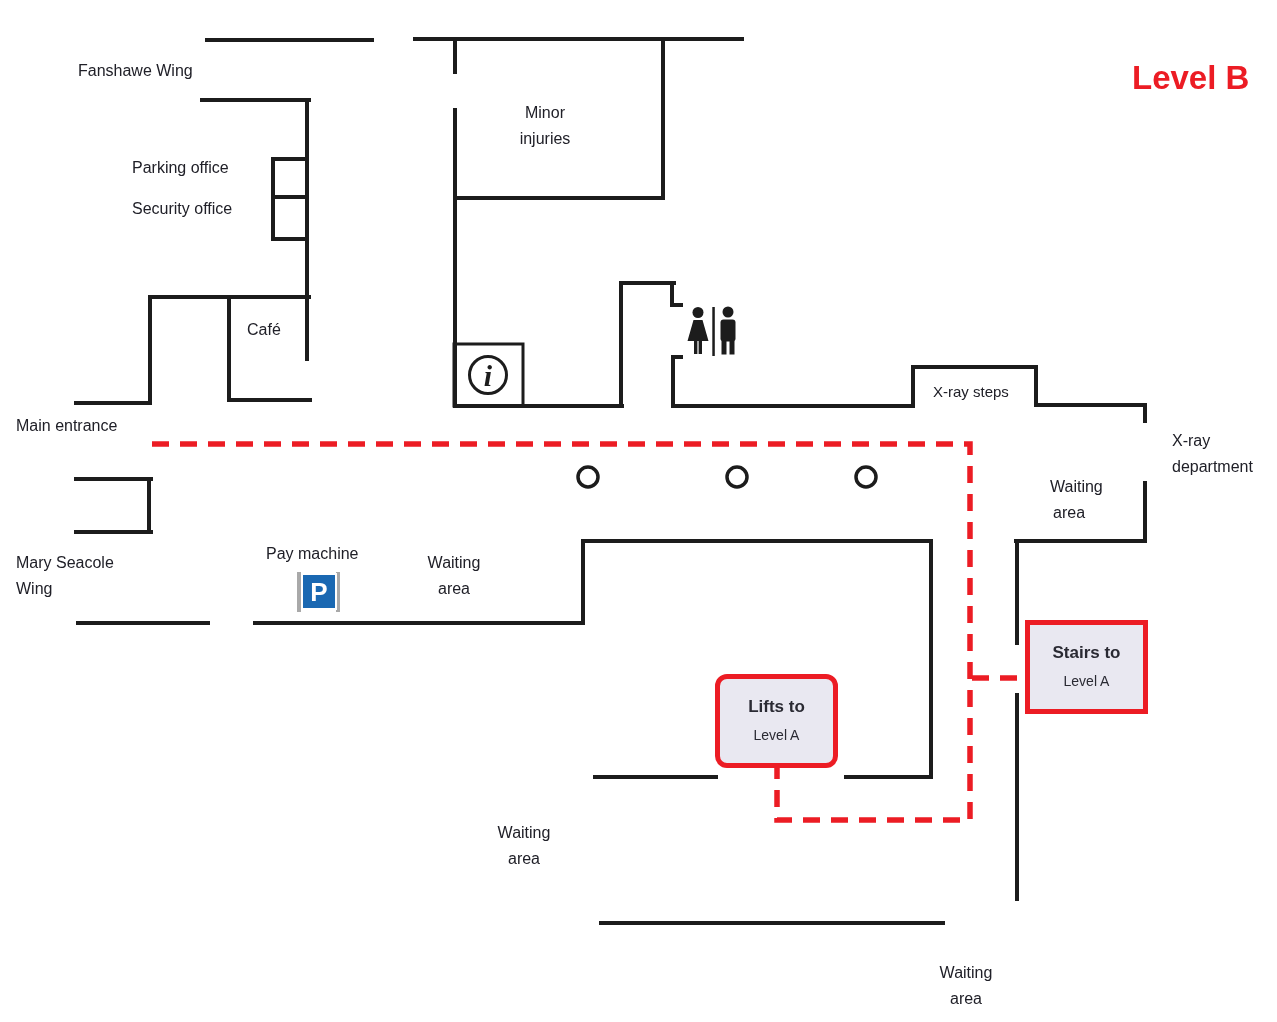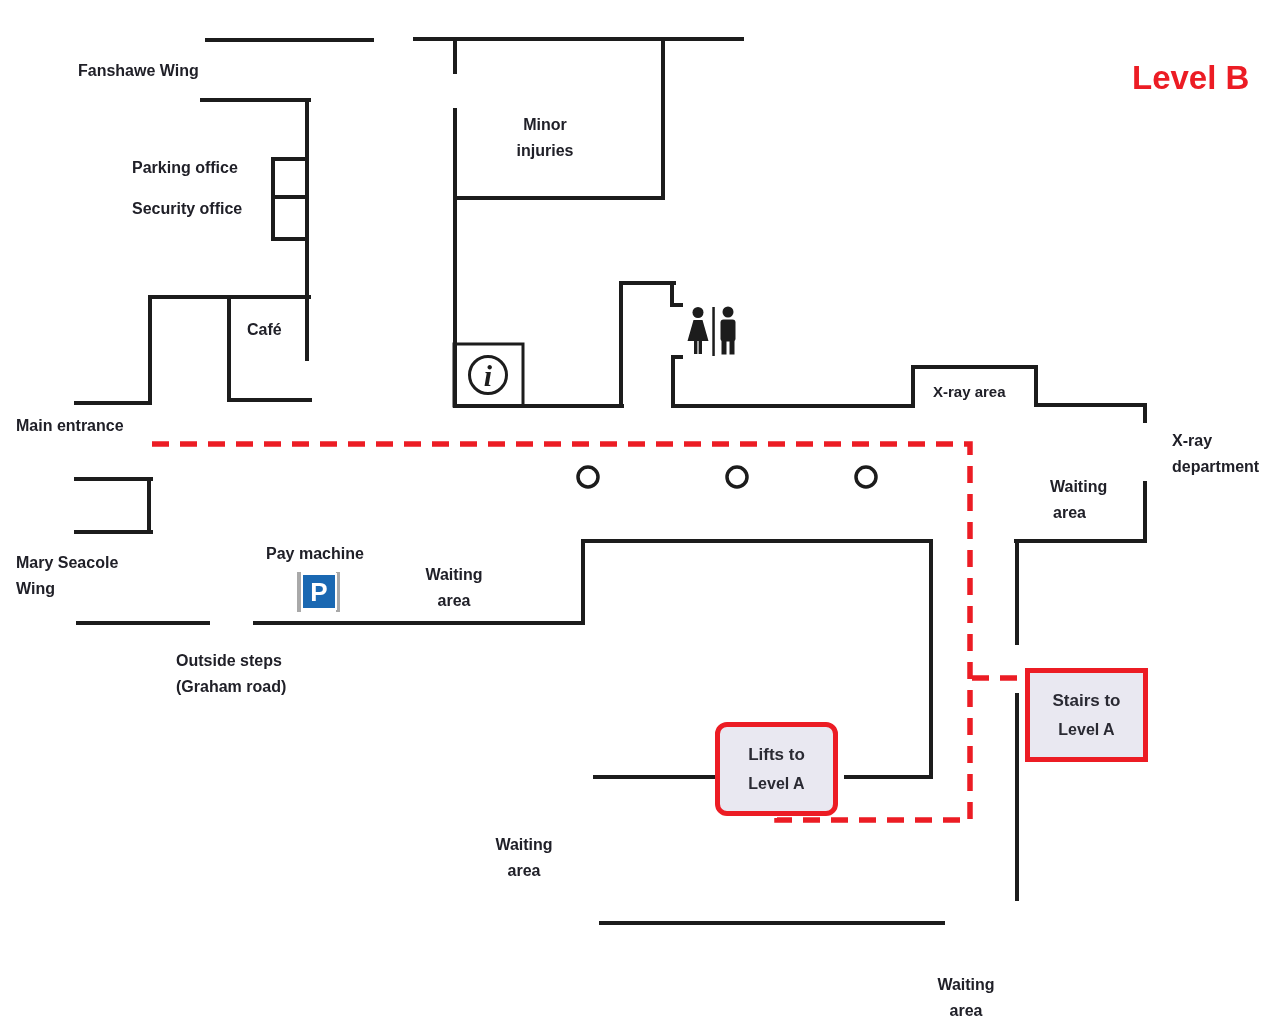--- a/index.html
+++ b/index.html
@@ -19,36 +19,35 @@
   .pillar{fill:#ffffff;stroke:var(--wall);stroke-width:3.5;}
   .figure{fill:var(--wall);}
   .iring{fill:none;stroke:var(--wall);stroke-width:3;}
   .iglyph{font:italic 700 30px "Liberation Serif", serif; fill:var(--wall); text-anchor:middle;}
   .pglyph{font:700 26px "Liberation Sans", sans-serif; fill:#ffffff; text-anchor:middle;}
   .ppanel{fill:var(--parking-blue);stroke:#ffffff;stroke-width:2;}
   .ppole{fill:var(--parking-pole);}
   .lbl{
     position:absolute; font-size:16px; line-height:26px; color:var(--text);
     white-space:nowrap;
-    font-weight:bold;
   }
-  .c{transform:translateX(-50%); text-align:center;margin-top:12px;}
+  .c{transform:translateX(-50%); text-align:center;}
   .title{
     position:absolute; left:1096px; top:61px;
     font-size:33px; line-height:34px; font-weight:700; color:var(--route);
     white-space:nowrap;
     margin-left:36px;
   }
   .dest{
     position:absolute; width:113px; height:84px; box-sizing:content-box;
     border:5px solid var(--box-border); background:var(--box-fill);
-    text-align:center; padding-top:0;margin-top:48px;
+    text-align:center; padding-top:0;
   }
   .dest .l1{margin-top:13px; font-size:17px; line-height:29px; font-weight:600; color:#2a2a33;}
-  .dest .l2{font-size:16px; line-height:29px; font-weight:700; color:#2a2a33;text-align:center;}
+  .dest .l2{font-size:14px; line-height:29px; font-weight:400; color:#2a2a33;text-align:center;}
   .lifts{left:715px; top:674px;border-radius:12px;}
   .stairs{left:1025px; top:620px;}
 </style>
 </head>
 <body>
 
 <div class="stage">
 
   <svg width="1277" height="1022" viewBox="0 0 1277 1022">
 
@@ -124,31 +123,27 @@
     <div>Wing</div>
   </div>
 
   <div class="lbl" style="left:266px;top:541px">Pay machine</div>
 
   <div class="lbl c" style="left:454px;top:550px">
     <div>Waiting</div>
     <div>area</div>
   </div>
 
-  <div class="lbl" style="left:176px;top:648px">
-    <div>Outside steps</div>
-    <div>(Graham road)</div>
-  </div>
 
   <div class="lbl c" style="left:545px;top:100px">
     <div>Minor</div>
     <div>injuries</div>
   </div>
 
-  <div class="lbl" style="left:933px;top:379px;font-size:15px">X-ray area</div>
+  <div class="lbl" style="left:933px;top:379px;font-size:15px">X-ray steps</div>
 
   <div class="lbl" style="left:1172px;top:428px">
     <div>X-ray</div>
     <div>department</div>
   </div>
 
   <div class="lbl" style="left:1050px;top:474px">
     <div>Waiting</div>
     <div style="padding-left:3px">area</div>
   </div>

